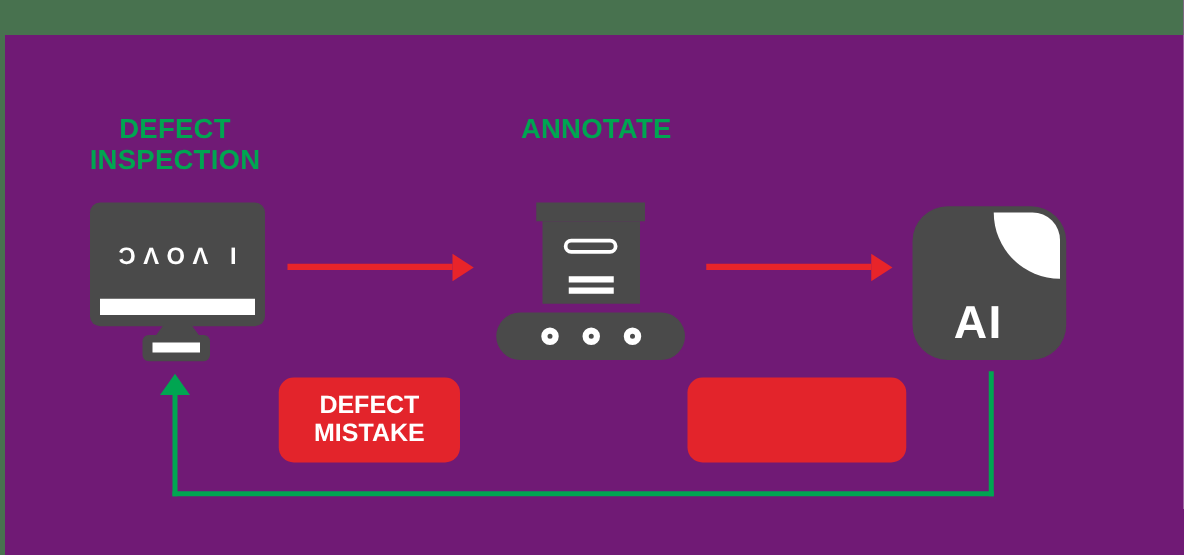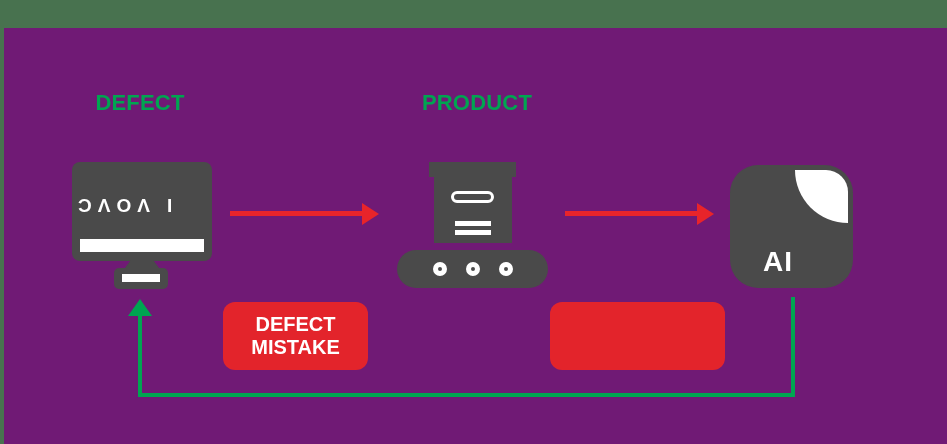--- a/index.html
+++ b/index.html
@@ -16,21 +16,21 @@
     position:absolute; top:90px; width:220px; text-align:center;
     color:#00A551; font-weight:bold; font-size:22px; line-height:25px; letter-spacing:.2px;
   }
   .step-title span { display:block; }
   .t1 { left:30px; } .t2 { left:367px; } .t3 { left:684px; }
 
   
   .monitor { position:absolute; left:72px; top:162px; width:140px; }
   .monitor-screen { position:relative; width:140px; height:99px; background:#4A4A4A; border-radius:8px; }
   .monitor-logo {
-    position:absolute; top:33px; left:0; width:100%; text-align:left;
+    position:absolute; top:33px; left:0; width:100%; text-align:center;
     color:#fff; font-size:19px; font-weight:bold; letter-spacing:6px; text-indent:6px;
   }
   .monitor-bar { position:absolute; left:8px; right:8px; bottom:9px; height:13px; background:#fff; }
   .monitor-neck {
     position:absolute; left:50px; top:98px; width:40px; height:12px; background:#4A4A4A;
     clip-path:polygon(22% 0, 78% 0, 100% 100%, 0 100%);
   }
   .monitor-base { position:absolute; left:42px; top:106px; width:54px; height:21px; background:#4A4A4A; border-radius:5px; }
   .monitor-base-slot { position:absolute; left:8px; right:8px; top:6px; height:8px; background:#fff; }
 
@@ -43,21 +43,21 @@
   .box-line1 { top:44px; } .box-line2 { top:53px; }
   .belt {
     width:151px; height:38px; background:#4A4A4A; border-radius:19px; margin-top:7px;
     display:flex; align-items:center; justify-content:center; gap:19px;
   }
   .roller { width:14px; height:14px; border:5px solid #fff; border-radius:50%; }
 
   
   .ai-chip { position:absolute; left:730px; top:165px; width:123px; height:123px; background:#4A4A4A; border-radius:28px; }
   .ai-leaf { position:absolute; top:5px; right:5px; width:53px; height:53px; background:#fff; border-radius:0 22px 0 100%; }
-  .ai-text { position:absolute; left:33px; bottom:12px; color:#fff; font-size:28px; font-weight:bold; line-height:1; letter-spacing:1px;margin-top:24px; }
+  .ai-text { position:absolute; left:33px; bottom:12px; color:#fff; font-size:37px; font-weight:bold; line-height:1; letter-spacing:1px;margin-top:24px; }
 
   
   .r-shaft { position:absolute; height:5px; background:#E8242A; }
   .r-head { position:absolute; width:0; height:0; border-top:11px solid transparent; border-bottom:11px solid transparent; border-left:17px solid #E8242A; }
   .a1s { left:230px; top:211px; width:132px; } .a1h { left:362px; top:203px; }
   .a2s { left:565px; top:211px; width:132px; } .a2h { left:697px; top:203px; }
 
   
   .badge {
     position:absolute; top:302px; height:68px; background:#E3242B; border-radius:12px;
@@ -77,23 +77,24 @@
 </head>
 <body>
 
 <div class="stage">
 
   <div class="top-banner"></div>
   <div class="left-banner"></div>
 
   <div class="step-title t1">
     <span>DEFECT</span>
+    <span>INSPECTION</span>
   </div>
   <div class="step-title t2">
-    <span>PRODUCT</span>
+    <span>ANNOTATE</span>
   </div>
 
   <div class="monitor">
     <div class="monitor-screen">
       <div class="monitor-logo">ƆΛOΛ I</div>
       <div class="monitor-bar"></div>
     </div>
     <div class="monitor-neck"></div>
     <div class="monitor-base">
       <div class="monitor-base-slot"></div>

